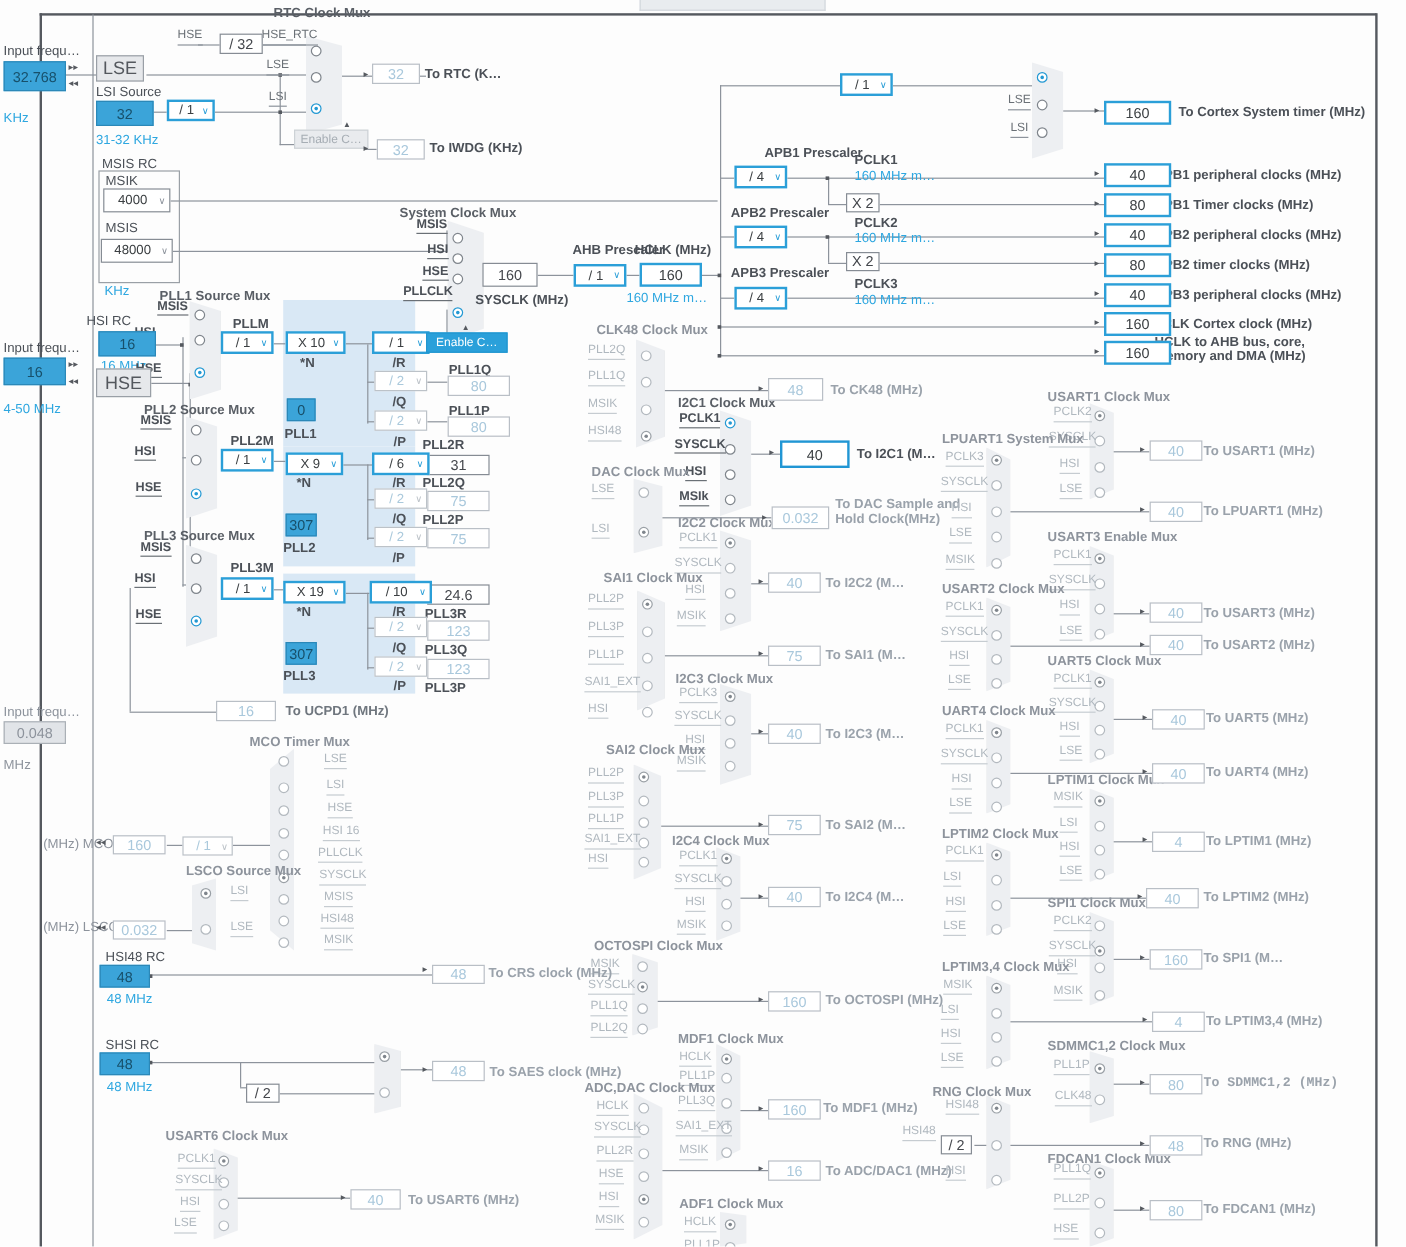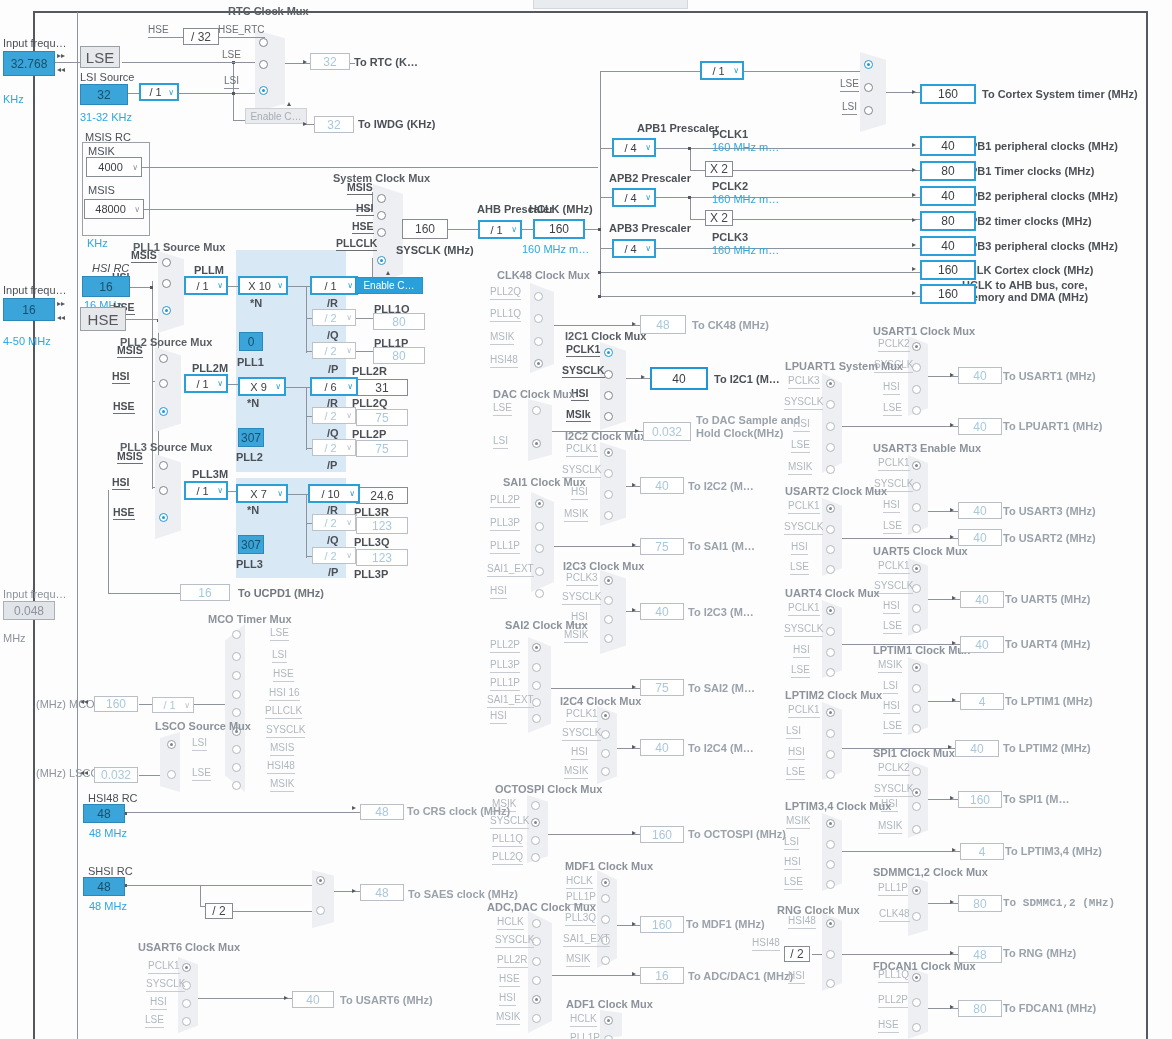--- a/index.html
+++ b/index.html
@@ -352,21 +352,21 @@
     <div class="radio r-gray" style="left: 912px; top: 998px; width: 9px; height: 9px;"></div>
     <div class="radio r-gray" style="left: 912px; top: 1023px; width: 9px; height: 9px;"></div>
     <div class="t t-dkr" style="left: 3px; top: 37px;">Input frequ…</div>
     <div class="t t-bl" style="left: 3px; top: 93px;">KHz</div>
     <div class="t t-dkr" style="left: 80px; top: 71px;">LSI Source</div>
     <div class="t t-bl" style="left: 80px; top: 111px;">31-32 KHz</div>
     <div class="t t-dkr" style="left: 85px; top: 131px;">MSIS RC</div>
     <div class="t t-dkr" style="left: 88px; top: 145px;">MSIK</div>
     <div class="t t-dkr" style="left: 88px; top: 184px;">MSIS</div>
     <div class="t t-bl" style="left: 87px; top: 237px;">KHz</div>
-    <div class="t t-dkr" style="left: 92px; top: 262px; font-style: italic;">HSI RC</div>
+    <div class="t t-dkr" style="left: 72px; top: 262px;">HSI RC</div>
     <div class="t t-bl" style="left: 84px; top: 299px;">16 MHz</div>
     <div class="t t-dkr" style="left: 3px; top: 284px;">Input frequ…</div>
     <div class="t t-bl" style="left: 3px; top: 335px;">4-50 MHz</div>
     <div class="t t-gy" style="left: 3px; top: 588px;">Input frequ…</div>
     <div class="t t-gy" style="left: 3px; top: 632px;">MHz</div>
     <div class="t t-dkr" style="left: 88px; top: 792px;">HSI48 RC</div>
     <div class="t t-bl" style="left: 89px; top: 827px;">48 MHz</div>
     <div class="t t-dkr" style="left: 88px; top: 865px;">SHSI RC</div>
     <div class="t t-bl" style="left: 89px; top: 900px;">48 MHz</div>
     <div class="t t-dtl" style="left: 228px; top: 5px;">RTC Clock Mux</div>
@@ -730,21 +730,21 @@
     </div>
     <div class="dd dd-gray" style="left: 312px; top: 439px; width: 44px; height: 17px;">
       <span class="v">/ 2</span>
       <span class="c">∨</span>
     </div>
     <div class="dd dd-blue" style="left: 184px; top: 481px; width: 44px; height: 19px;">
       <span class="v">/ 1</span>
       <span class="c">∨</span>
     </div>
     <div class="dd dd-blue" style="left: 236px; top: 484px; width: 52px; height: 19px;">
-      <span class="v">X 7</span>
+      <span class="v">X 19</span>
       <span class="c">∨</span>
     </div>
     <div class="dd dd-blue" style="left: 308px; top: 484px; width: 52px; height: 19px;">
       <span class="v">/ 10</span>
       <span class="c">∨</span>
     </div>
     <div class="dd dd-gray" style="left: 312px; top: 514px; width: 44px; height: 17px;">
       <span class="v">/ 2</span>
       <span class="c">∨</span>
     </div>

